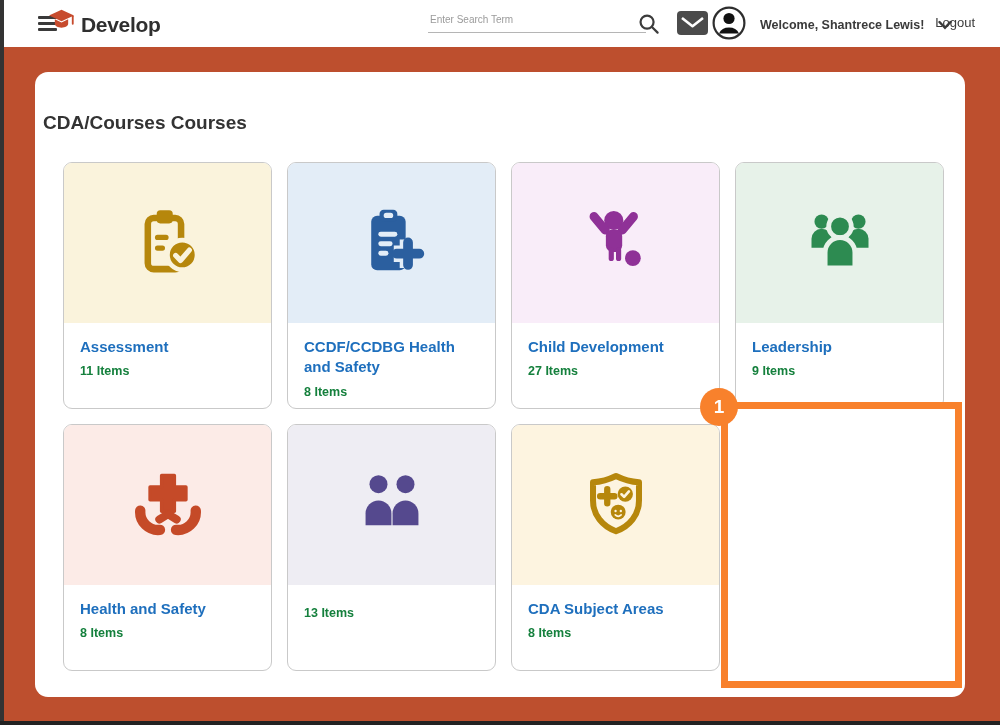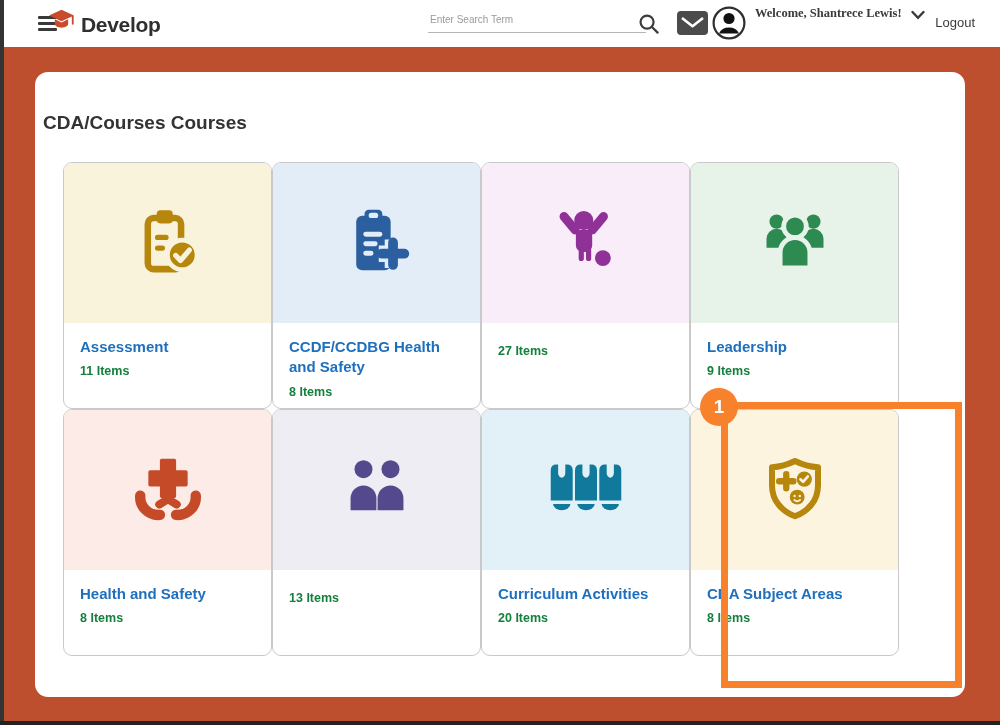--- a/index.html
+++ b/index.html
@@ -13,28 +13,28 @@
   .hamburger{position:absolute;left:38px;top:16px;width:19px;cursor:pointer;}
   .hamburger span{display:block;height:2.6px;background:#3a3a3a;margin-bottom:3.6px;border-radius:1px;}
   .brand{position:absolute;left:48px;top:8px;display:flex;align-items:flex-end;gap:6px;cursor:pointer;}
   .cap{color:#c74b2d;}
   .brand-text{font-size:21px;font-weight:bold;color:#2f2f2f;letter-spacing:-0.3px;}
   .searchwrap{position:absolute;left:428px;top:9px;width:214px;}
   .searchwrap input{width:100%;border:none;border-bottom:1px solid #b5b5b5;outline:none;font-size:10px;color:#555;padding:3px 2px 7px 2px;font-family:"Liberation Sans",sans-serif;background:transparent;}
   .searchwrap input::placeholder{color:#9b9b9b;}
   .search-btn{position:absolute;left:637px;top:12px;background:none;border:none;padding:0;cursor:pointer;}
   .mail-btn{position:absolute;left:677px;top:11px;background:none;border:none;padding:0;cursor:pointer;}
-  .user{position:absolute;left:712px;top:6px;display:flex;align-items:flex-start;gap:9px;white-space:nowrap;cursor:pointer;font-family:Liberation Serif, serif;}
+  .user{position:absolute;left:712px;top:6px;display:flex;align-items:center;gap:14px;white-space:nowrap;cursor:pointer;}
   .welcome{font-size:12.5px;font-weight:bold;color:#3a3a3a;}
   .logout{position:absolute;right:25px;top:15px;font-size:13px;font-weight:normal;color:#3a3a3a;text-decoration:none;cursor:pointer;}
 
   
   .panel{position:absolute;left:35px;top:72px;width:930px;height:625px;background:#fff;border-radius:13px;z-index:1;}
   .panel-title{position:absolute;left:43px;top:112px;font-size:19px;font-weight:bold;color:#333;z-index:2;}
-  .grid{position:absolute;left:63px;top:162px;display:grid;grid-template-columns:repeat(4,209px);grid-auto-rows:247px;z-index:2;}
+  .grid{position:absolute;left:63px;top:162px;display:grid;grid-template-columns:repeat(4,209px);grid-auto-rows:247px;gap:15px;z-index:2;}
   .card{box-sizing:border-box;border:1px solid #c9c9c9;border-radius:9px;background:#fff;overflow:hidden;cursor:pointer;}
   .card-top{height:160px;display:flex;align-items:center;justify-content:center;}
   .card-top svg{display:block;}
   .card-body{padding:14px 16px 0 16px;}
   .card-title{color:var(--blue,#1e6fbd);font-weight:bold;font-size:15px;line-height:1.35;}
   .card-items{color:#15803d;font-size:12.5px;margin-top:7px;font-weight:bold;}
 
   
   .annot-box{position:absolute;left:721px;top:402px;width:241px;height:286px;box-sizing:border-box;border:7px solid #f8812c;z-index:8;pointer-events:none;}
   .annot-badge{position:absolute;left:700px;top:388px;width:38px;height:38px;border-radius:50%;background:#f8812c;color:#fff;font-weight:bold;font-size:19px;display:flex;align-items:center;justify-content:center;z-index:9;pointer-events:none;}
@@ -144,20 +144,21 @@
           <circle cx="30" cy="12" r="8.5"></circle>
           <path d="M12.5 8.5 L22.5 20.5" stroke="currentColor" stroke-width="8" stroke-linecap="round" fill="none"></path>
           <path d="M47.5 8.5 L37.5 20.5" stroke="currentColor" stroke-width="8" stroke-linecap="round" fill="none"></path>
           <rect x="23" y="20" width="14.5" height="20" rx="6"></rect>
           <rect x="25.5" y="36" width="4.6" height="12" rx="2.3"></rect>
           <rect x="32" y="36" width="4.6" height="12" rx="2.3"></rect>
           <circle cx="47" cy="45.5" r="7"></circle>
         </svg>
       </div>
       <div class="card-body">
+        <div class="card-title">Child Development</div>
         <div class="card-items">27 Items</div>
       </div>
     </div>
 
     <div class="card">
       <div class="card-top" style="background: rgb(231, 242, 233); color: rgb(45, 139, 81); --t: #e7f2e9;">
         <svg width="76" height="76" viewBox="0 0 64 64" fill="currentColor">
           <circle cx="16.5" cy="14" r="6"></circle>
           <path d="M8 36 v-7.5 a8.5 8.5 0 0 1 17 0 V36 z"></path>
           <circle cx="47.5" cy="14" r="6"></circle>
@@ -195,42 +196,20 @@
           <path d="M8.5 50 V39.5 a11.5 11.5 0 0 1 23 0 V50 z"></path>
           <circle cx="44" cy="13.5" r="8"></circle>
           <path d="M32.5 50 V39.5 a11.5 11.5 0 0 1 23 0 V50 z"></path>
         </svg>
       </div>
       <div class="card-body">
         <div class="card-items">13 Items</div>
       </div>
     </div>
 
-    <div class="card">
-      <div class="card-top" style="background: rgb(226, 241, 248); color: rgb(17, 122, 156); --t: #e2f1f8;">
-        <svg width="74" height="74" viewBox="0 0 64 64" fill="currentColor">
-          <g transform="translate(1.5,10)">
-            <path d="M0 31 V5 q0 -5 5 -5 h1.4 v7.3 a3.1 4 0 0 0 6.2 0 V0 H14 q5 0 5 5 v26 z"></path>
-            <path d="M2 34 a7.5 5.5 0 0 0 15 0 z"></path>
-          </g>
-          <g transform="translate(22.5,10)">
-            <path d="M0 31 V5 q0 -5 5 -5 h1.4 v7.3 a3.1 4 0 0 0 6.2 0 V0 H14 q5 0 5 5 v26 z"></path>
-            <path d="M2 34 a7.5 5.5 0 0 0 15 0 z"></path>
-          </g>
-          <g transform="translate(43.5,10)">
-            <path d="M0 31 V5 q0 -5 5 -5 h1.4 v7.3 a3.1 4 0 0 0 6.2 0 V0 H14 q5 0 5 5 v26 z"></path>
-            <path d="M2 34 a7.5 5.5 0 0 0 15 0 z"></path>
-          </g>
-        </svg>
-      </div>
-      <div class="card-body">
-        <div class="card-title">Curriculum Activities</div>
-        <div class="card-items">20 Items</div>
-      </div>
-    </div>
 
     <div class="card">
       <div class="card-top" style="background: rgb(253, 244, 224); color: rgb(182, 135, 12); --t: #fdf4e0;">
         <svg width="70" height="70" viewBox="0 0 64 64">
           <path d="M32 5.5 c7 3.4 14 5.3 21 5.8 v16.7 c0 13 -8.5 23.5 -21 28 c-12.5 -4.5 -21 -15 -21 -28 V11.3 c7 -0.5 14 -2.4 21 -5.8 z" fill="none" stroke="currentColor" stroke-width="5.5" stroke-linejoin="round"></path>
           <path d="M24 17.5 v13 M17.5 24 h13" stroke="currentColor" stroke-width="5.8" stroke-linecap="round"></path>
           <circle cx="40.5" cy="22" r="7" fill="currentColor"></circle>
           <path d="M37 22.2 l2.4 2.4 4.4 -5" fill="none" stroke="var(--t,#fff)" stroke-width="2.4" stroke-linecap="round" stroke-linejoin="round"></path>
           <circle cx="34" cy="38.5" r="6.8" fill="currentColor"></circle>
           <circle cx="31.6" cy="37.5" r="1.1" fill="var(--t,#fff)"></circle>

